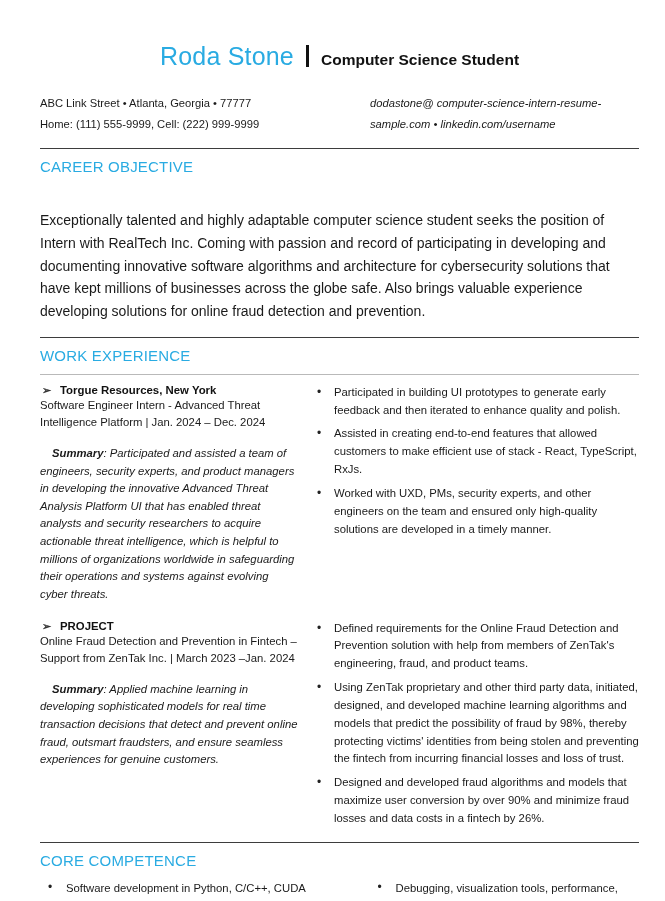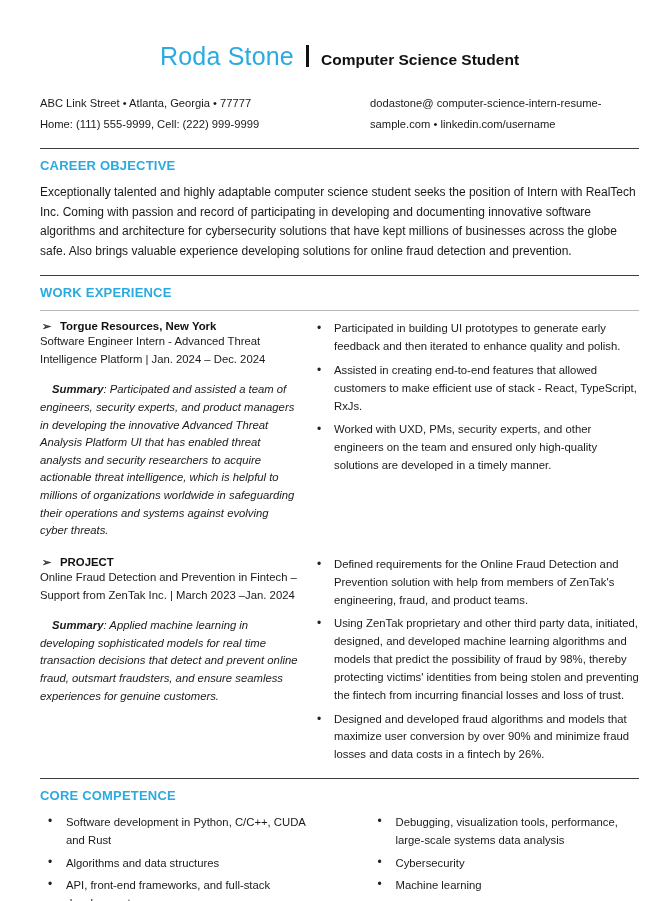--- a/index.html
+++ b/index.html
@@ -55,44 +55,45 @@
   .contact-row {
     display: flex;
     margin-top: 22px;
     font-size: 11.2px;
     line-height: 1.85;
     color: #1a1a1a;
   }
   .contact-col-left { width: 330px; flex: none; }
   .contact-col-right { flex: 1; }
   .contact-line { white-space: nowrap; }
-  .contact-col-right .contact-line { white-space: normal; }
+  .contact-col-right .contact-line { white-space: normal; font-style: italic; }
 
   
   .section { margin-top: 0; }
   .rule-dark {
     border-top: 1.3px solid #3d3d3d;
     margin: 0;
   }
   .rule-light {
     border-top: 1.3px solid #b9b9b9;
     margin: 0;
   }
   .section-title {
-    font-size: 13px;
-    font-weight: bold;
+    font-size: 15px;
+    font-weight: normal;
     color: #29ABE2;
     letter-spacing: 0.2px;
     padding: 9px 0 10px 0;
   }
 
   .body-text {
-    font-size: 12px;
+    font-size: 14px;
     line-height: 1.62;
     color: #1a1a1a;
+    margin-top: 24px;
   }
 
   
   .entry {
     display: flex;
     align-items: flex-start;
   }
   .col-left {
     width: 272px;
     flex: none;

